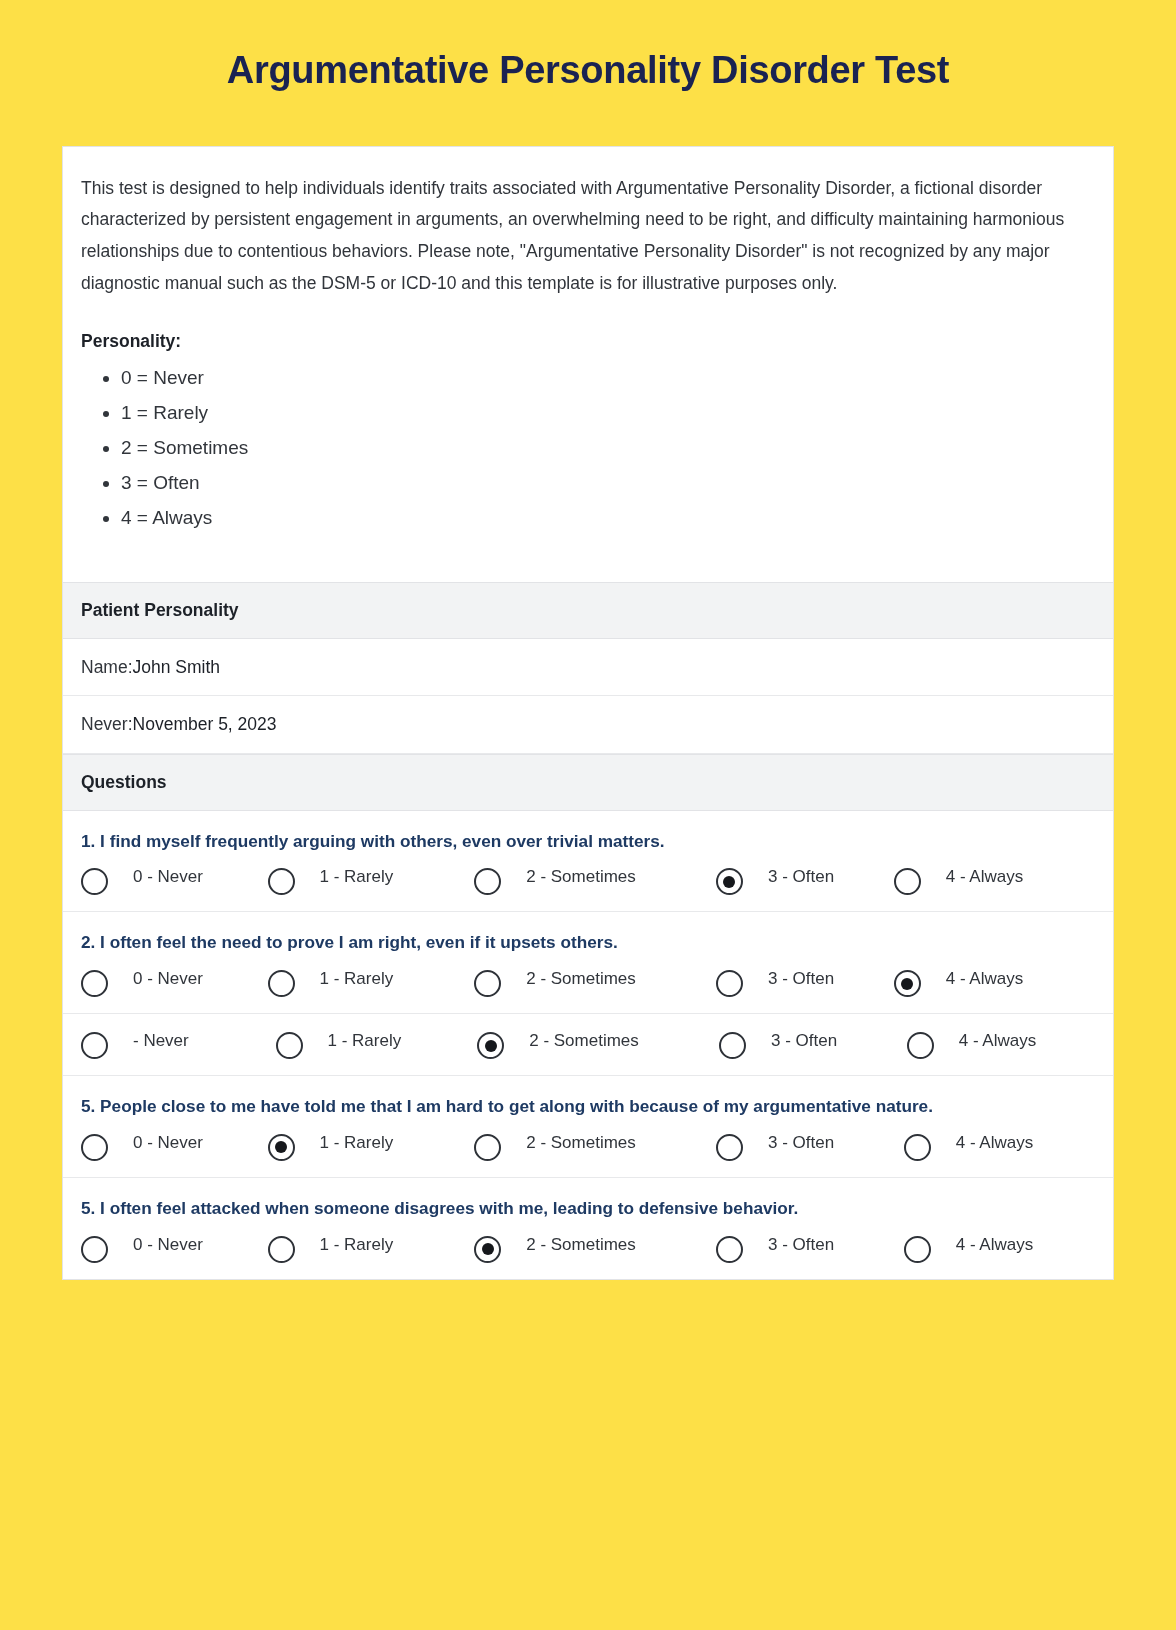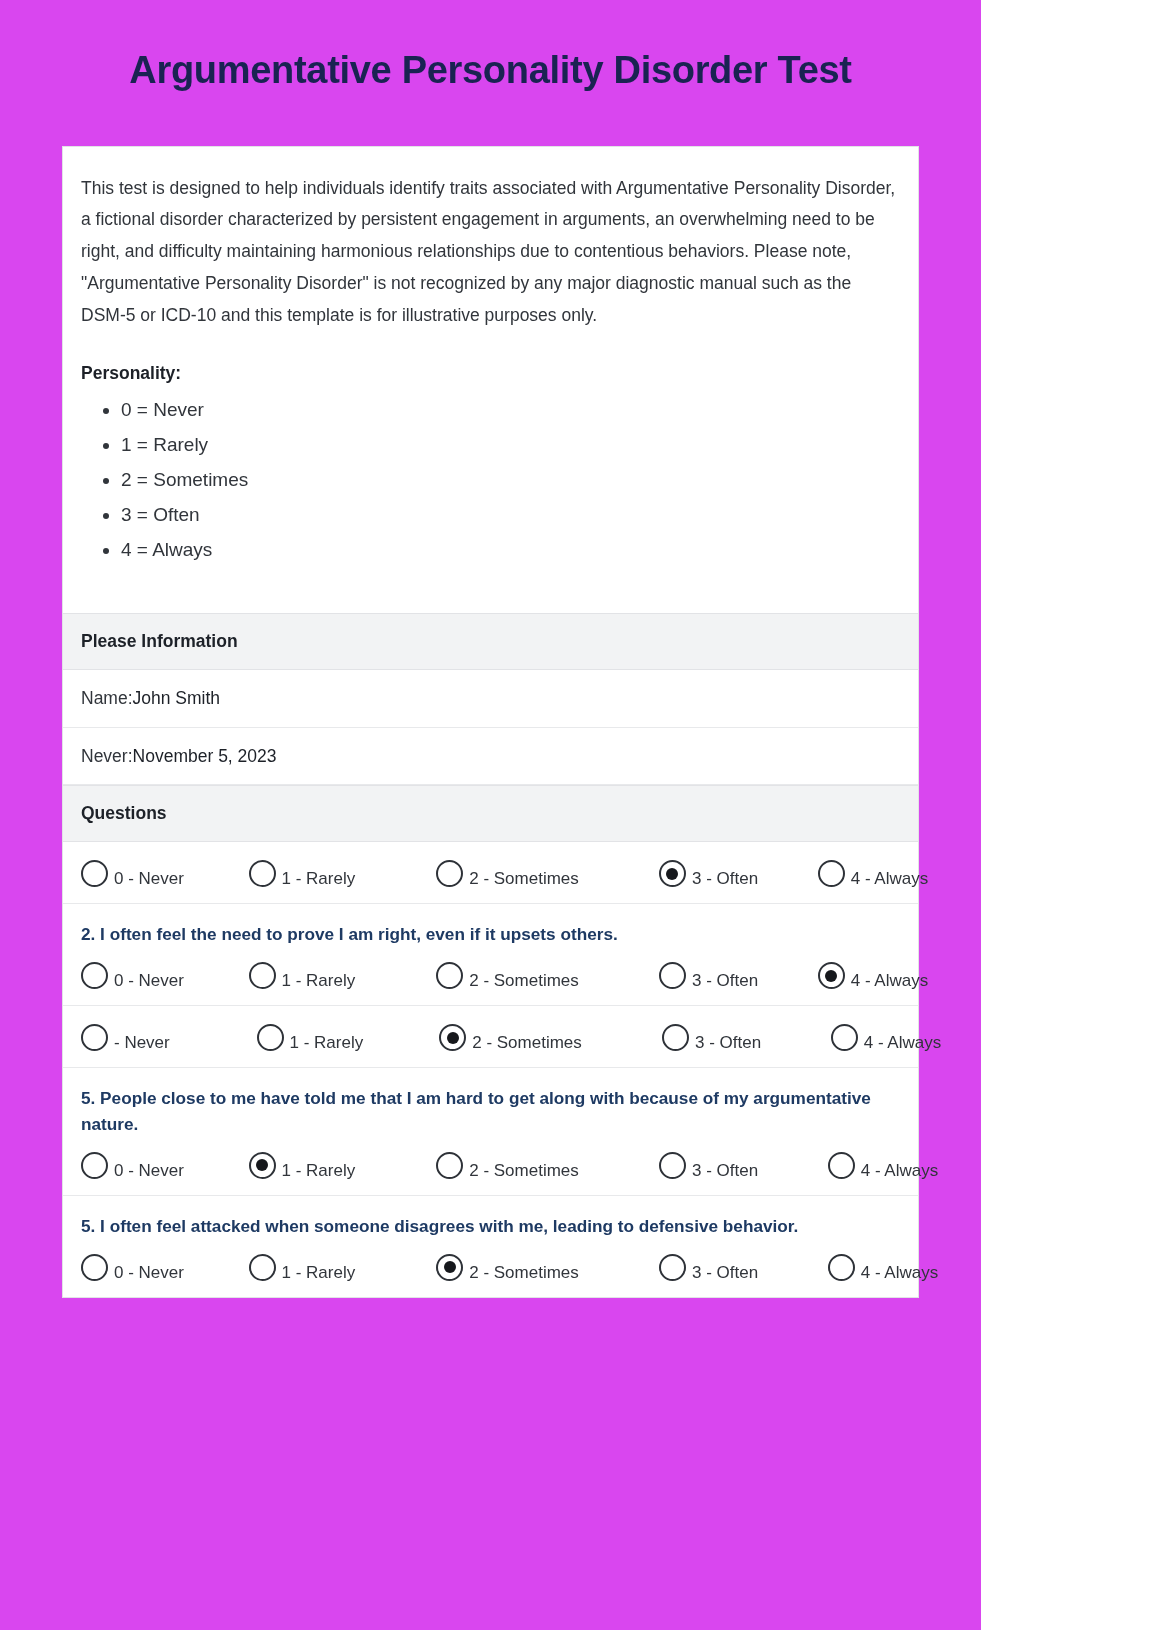--- a/index.html
+++ b/index.html
@@ -5,24 +5,24 @@
   * { box-sizing: border-box; }
   html, body {
     margin: 0;
     padding: 0;
     background: #ffffff;
     width: 1176px;
     height: 1630px;
     font-family: "Liberation Sans", sans-serif;
   }
   .page {
-    width: 981px;
+    width: 1176px;
     height: 1630px;
     position: relative;
-    background: #d946ef;
+    background: #fde047;
     overflow: hidden;
   }
   .doc-title {
     text-align: center;
     font-size: 38px;
     font-weight: bold;
     color: #1a2352;
     letter-spacing: -0.3px;
     padding-top: 48px;
     padding-bottom: 0;
@@ -108,24 +108,25 @@
     font-weight: normal;
     color: #31353b;
   }
   .options-row {
     display: flex;
     align-items: center;
     flex-wrap: nowrap;
   }
   .option {
     display: flex;
-    align-items: flex-end;
+    align-items: flex-start;
     font-size: 17px;
     color: #31353b;
     white-space: nowrap;
+    gap: 19px;
   }
   .option .radio {
     width: 27px;
     height: 27px;
     min-width: 27px;
     border-radius: 50%;
     border: 2.2px solid #2e3238;
     background: #ffffff;
     display: inline-flex;
     align-items: center;
@@ -155,34 +156,35 @@
       <p class="instr-label">Personality:</p>
       <ul class="scale-list">
         <li>0 = Never</li>
         <li>1 = Rarely</li>
         <li>2 = Sometimes</li>
         <li>3 = Often</li>
         <li>4 = Always</li>
       </ul>
     </div>
 
-    <div class="section-header">Please Information</div>
+    <div class="section-header">Patient Personality</div>
 
     <div class="field-row">
       <span class="field-label">Name:</span><span class="field-value">John Smith</span>
     </div>
 
     <div class="field-row">
       <span class="field-label">Never:</span><span class="field-value">November 5, 2023</span>
     </div>
 
     <div class="section-header">Questions</div>
 
     <div id="questions-container">
         <div class="question-block">
+          <p class="q-text">1. I find myself frequently arguing with others, even over trivial matters.</p>
           <div class="options-row">
             <div class="option" style="margin-left: 0px;">
               <span class="radio">
                 <span class="dot"></span>
               </span>
               <span class="olabel">0 - Never</span>
             </div>
             <div class="option" style="margin-left: 64.6px;">
               <span class="radio">
                 <span class="dot"></span>

